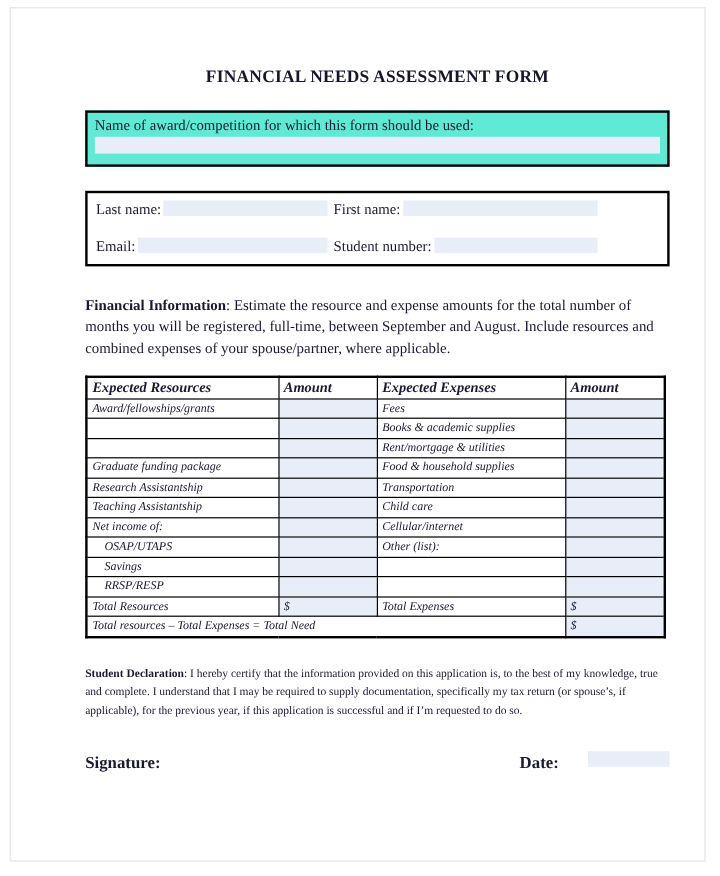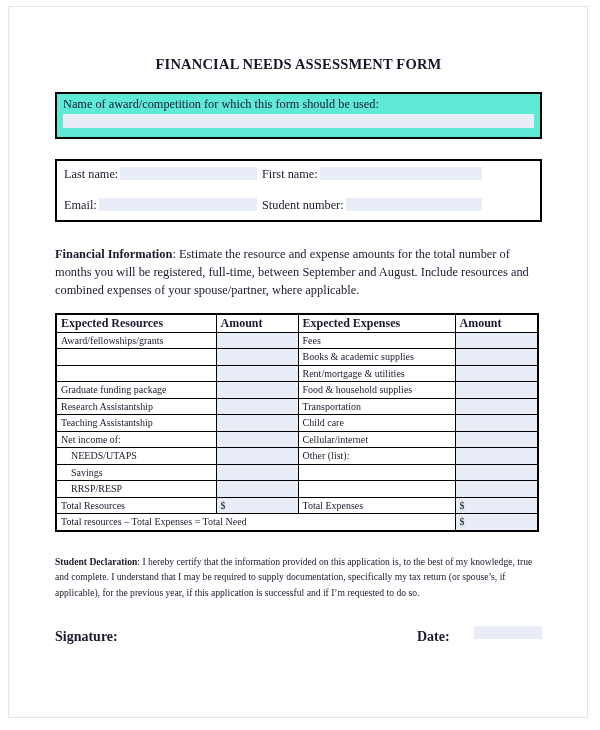--- a/index.html
+++ b/index.html
@@ -19,21 +19,21 @@
     left: 8px;
     top: 6px;
     width: 580px;
     height: 712px;
     background: #fff;
     border: 1px solid #e3e3e8;
     box-sizing: border-box;
   }
   .inner {
     position: absolute;
-    left: 46px;
+    left: 62px;
     top: 0;
     width: 487px;
   }
 
   
   .title {
     text-align: center;
     font-weight: bold;
     font-size: 14.5px;
     letter-spacing: 0.2px;
@@ -103,20 +103,21 @@
   }
   .fin-info b { font-weight: bold; }
 
   
   table.main {
     margin-top: 13px;
     width: 484px;
     border-collapse: collapse;
     table-layout: fixed;
     border: 2.2px solid #000;
+    font-style: italic;
   }
   table.main td, table.main th {
     border: 1px solid #000;
     font-size: 10px;
     height: 15.5px;
     padding: 0 0 0 4px;
     line-height: 15.5px;
     text-align: left;
     font-weight: normal;
     box-sizing: border-box;
@@ -254,21 +255,21 @@
             <td class="c-exp">Child care</td>
             <td class="c-amt2"></td>
           </tr>
           <tr>
             <td class="c-res">Net income of:</td>
             <td class="c-amt1"></td>
             <td class="c-exp">Cellular/internet</td>
             <td class="c-amt2"></td>
           </tr>
           <tr>
-            <td class="c-res indent">NEEDS/UTAPS</td>
+            <td class="c-res indent">OSAP/UTAPS</td>
             <td class="c-amt1"></td>
             <td class="c-exp">Other (list):</td>
             <td class="c-amt2"></td>
           </tr>
           <tr>
             <td class="c-res indent">Savings</td>
             <td class="c-amt1"></td>
             <td class="c-exp"></td>
             <td class="c-amt2"></td>
           </tr>

